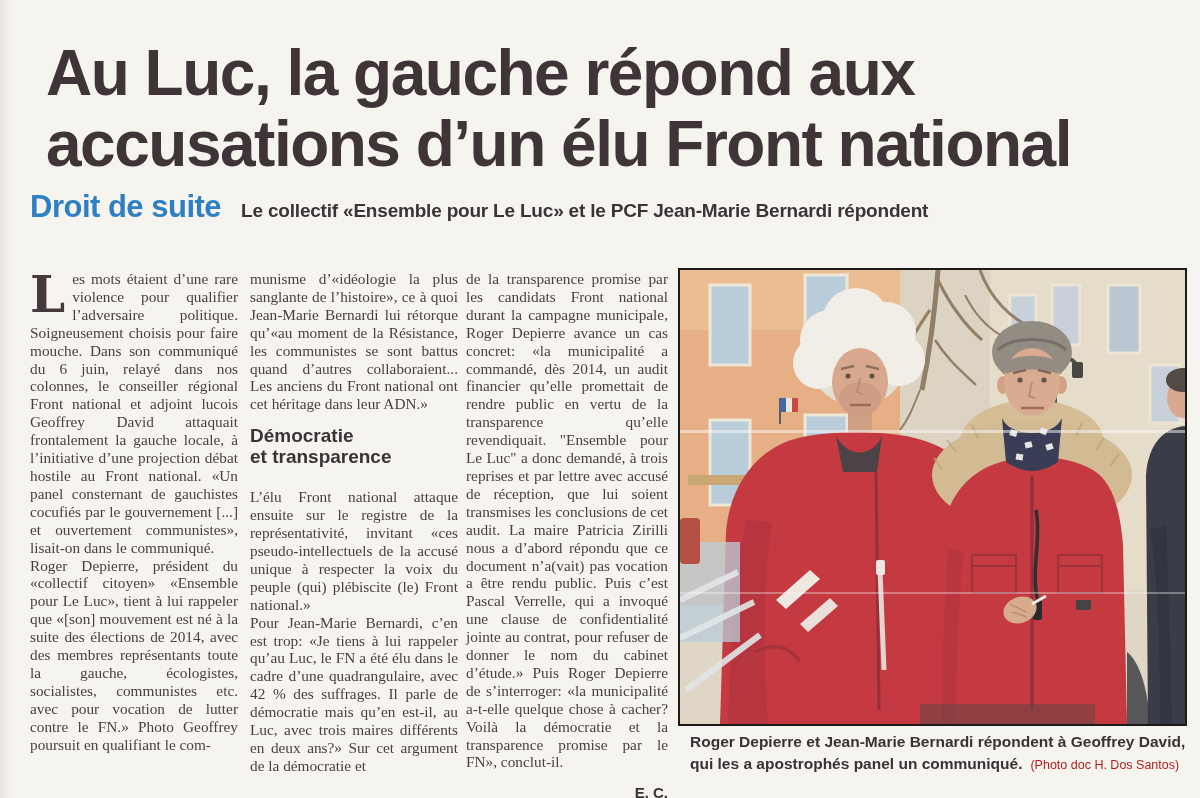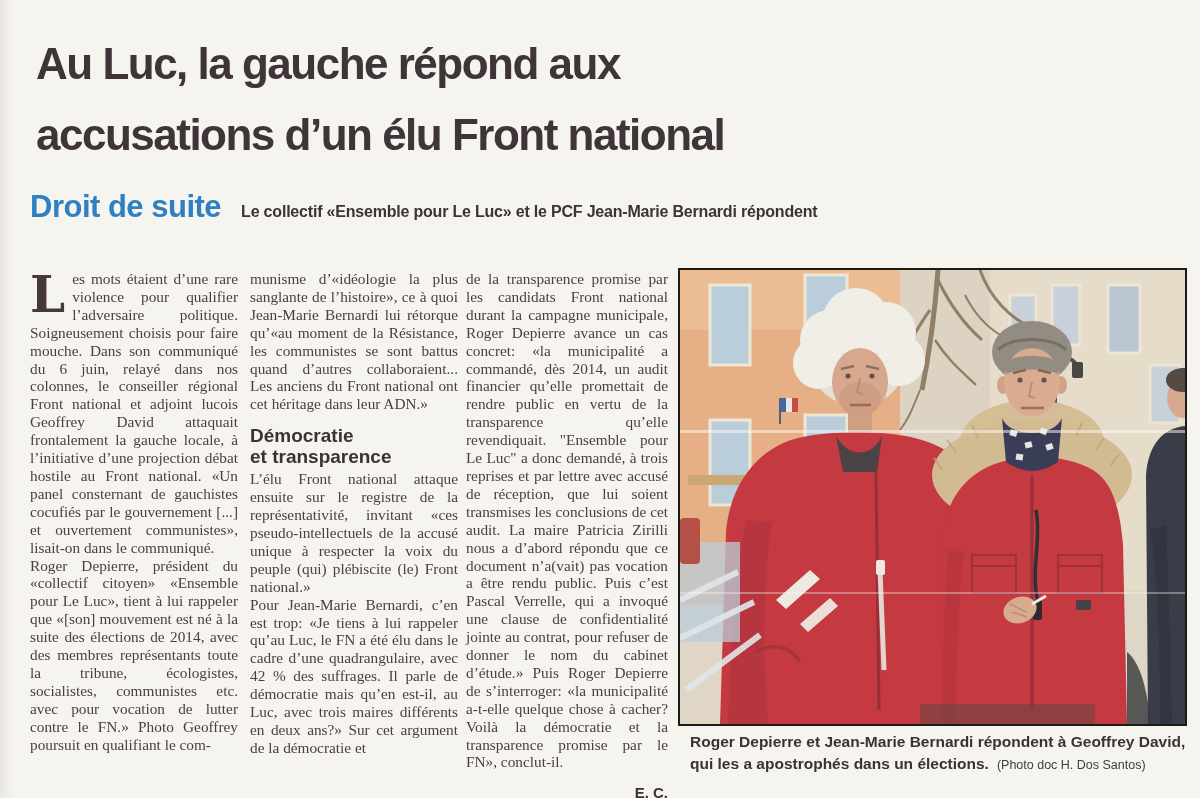--- a/index.html
+++ b/index.html
@@ -12,33 +12,33 @@
     color:#3f3538;
   }
   .page::before{ 
     content:"";position:absolute;left:0;top:0;width:14px;height:100%;
     background:linear-gradient(90deg,rgba(120,110,100,.10),rgba(120,110,100,0));
     pointer-events:none;
   }
   
   .headline{
     position:absolute;left:30px;top:22px;width:1150px;
-    font-size:44px;line-height:71px;font-weight:bold;
-    letter-spacing:-1.5px;color:#3f3538;margin:6px;
+    font-size:64px;line-height:71px;font-weight:bold;
+    letter-spacing:-1.5px;color:#3f3538;margin:16px;
   }
   
   .kicker{
     position:absolute;left:30px;top:192px;width:1156px;
     line-height:29px;font-weight:bold;color:#3b3336;
   }
   .kicker-label{
     color:#2f80c2;font-size:31px;margin-right:20px;
     letter-spacing:-0.5px;
   }
-  .kicker-rest{font-size:16px;letter-spacing:-0.2px;}
+  .kicker-rest{font-size:19px;letter-spacing:-0.2px;}
   
   .col{
     position:absolute;top:270px;
     font-family:"Liberation Serif",serif;
     font-size:15.3px;line-height:17.9px;
     color:#4b3d40;text-align:justify;
   }
   .col p{margin:0;}
   #col1{left:30px;width:208px;}
   #col2{left:250px;width:208px;}
@@ -46,21 +46,21 @@
   .q{}
   .dropcap{
     float:left;
     font-family:"DejaVu Serif",serif;
     font-weight:bold;font-size:50px;line-height:42px;
     padding:4px 7px 0 0;color:#45393c;
   }
   .subhead{
     font-family:"Liberation Sans",sans-serif;
     font-weight:bold;font-size:19px;line-height:21px;
-    color:#3a3234;margin:12px 0 3px 0;text-align:left;
+    color:#3a3234;margin:12px 0 21px 0;text-align:left;
   }
   .signature{
     font-family:"Liberation Sans",sans-serif;
     font-weight:bold;font-size:15px;text-align:right;
     color:#3a3234;margin-top:13px;
   }
   
   .photo{
     position:absolute;left:678px;top:268px;
     width:509px;height:458px;
@@ -68,39 +68,39 @@
     background:#e0d8c9;
   }
   .photo svg{display:block;width:100%;height:100%;}
   .caption{
     position:absolute;left:678px;top:731px;width:505px;
     font-weight:bold;font-size:15.5px;line-height:22px;
     color:#3a3234;
     margin-left:12px;
   }
   .credit{
-    font-weight:normal;font-size:12.5px;color:#404040;
+    font-weight:normal;font-size:12.5px;color:#b91c1c;
     margin-left:8px;letter-spacing:0;
   }
 </style>
 </head>
 <body>
 
 <div class="page">
 
   <h1 class="headline">
       <div>Au Luc, la gauche répond aux</div>
       <div>accusations d’un élu Front national</div>
     </h1>
 
   <div class="kicker"><span class="kicker-label">Droit de suite</span><span class="kicker-rest">Le collectif «Ensemble pour Le Luc» et le PCF Jean-Marie Bernardi répondent</span><br></div>
 
   <div class="col" id="col1">
     <p><span class="dropcap">L</span><span>es mots étaient d’une rare violence pour qualifier l’adversaire politique. Soigneusement choisis pour faire mouche. Dans son communiqué du 6 juin, relayé dans nos colonnes, le conseiller régional Front national et adjoint lucois Geoffrey David attaquait frontalement la gauche locale, à l’initiative d’une projection débat hostile au Front national. </span><span class="q">«Un panel consternant de gauchistes cocufiés par le gouvernement [...] et ouvertement communistes»</span><span>, lisait-on dans le communiqué.</span></p>
-    <p><span>Roger Depierre, président du «collectif citoyen» «Ensemble pour Le Luc», tient à lui rappeler que </span><span class="q">«[son] mouvement est né à la suite des élections de 2014, avec des membres représentants toute la tribune, écologistes, socialistes, communistes etc. avec pour vocation de lutter contre le FN.»</span><span> Photo Geoffrey poursuit en qualifiant le com-</span></p>
+    <p><span>Roger Depierre, président du «collectif citoyen» «Ensemble pour Le Luc», tient à lui rappeler que </span><span class="q">«[son] mouvement est né à la suite des élections de 2014, avec des membres représentants toute la gauche, écologistes, socialistes, communistes etc. avec pour vocation de lutter contre le FN.»</span><span> Photo Geoffrey poursuit en qualifiant le com-</span></p>
   </div>
 
   <div class="col" id="col2">
     <p><span>munisme d’</span><span class="q">«idéologie la plus sanglante de l’histoire»</span><span>, ce à quoi Jean-Marie Bernardi lui rétorque qu’</span><span class="q">«au moment de la Résistance, les communistes se sont battus quand d’autres collaboraient... Les anciens du Front national ont cet héritage dans leur ADN.»</span></p>
     <div class="subhead">
         <div>Démocratie</div>
         <div>et transparence</div>
       </div>
     <p><span>L’élu Front national attaque ensuite sur le registre de la représentativité, invitant </span><span class="q">«ces pseudo-intellectuels de la accusé unique à respecter la voix du peuple (qui) plébiscite (le) Front national.»</span></p>
     <p><span>Pour Jean-Marie Bernardi, c’en est trop: </span><span class="q">«Je tiens à lui rappeler qu’au Luc, le FN a été élu dans le cadre d’une quadrangulaire, avec 42 % des suffrages. Il parle de démocratie mais qu’en est-il, au Luc, avec trois maires différents en deux ans?»</span><span> Sur cet argument de la démocratie et</span></p>
@@ -255,15 +255,15 @@
       </g>
       <path d="M447,454 L447,382 C460,392 468,420 470,454 Z" fill="#2a2d33" opacity="0.8"></path>
       <rect x="240" y="434" width="175" height="20" fill="#46413b" opacity="0.45"></rect>
 
       <rect x="0" y="160" width="505" height="3" fill="#ffffff" opacity="0.5"></rect>
       <rect x="0" y="322" width="505" height="2" fill="#ffffff" opacity="0.35"></rect>
       <rect x="0" y="0" width="505" height="454" fill="#d8c9a8" opacity="0.07"></rect>
     </svg>
   </figure>
 
-  <div class="caption"><span>Roger Depierre et Jean-Marie Bernardi répondent à Geoffrey David,</span><br><span>qui les a apostrophés dans un élections.</span><span class="credit">(Photo doc H. Dos Santos)</span></div>
+  <div class="caption"><span>Roger Depierre et Jean-Marie Bernardi répondent à Geoffrey David,</span><br><span>qui les a apostrophés panel un communiqué.</span><span class="credit">(Photo doc H. Dos Santos)</span></div>
 
 </div>
 
 </body></html>

